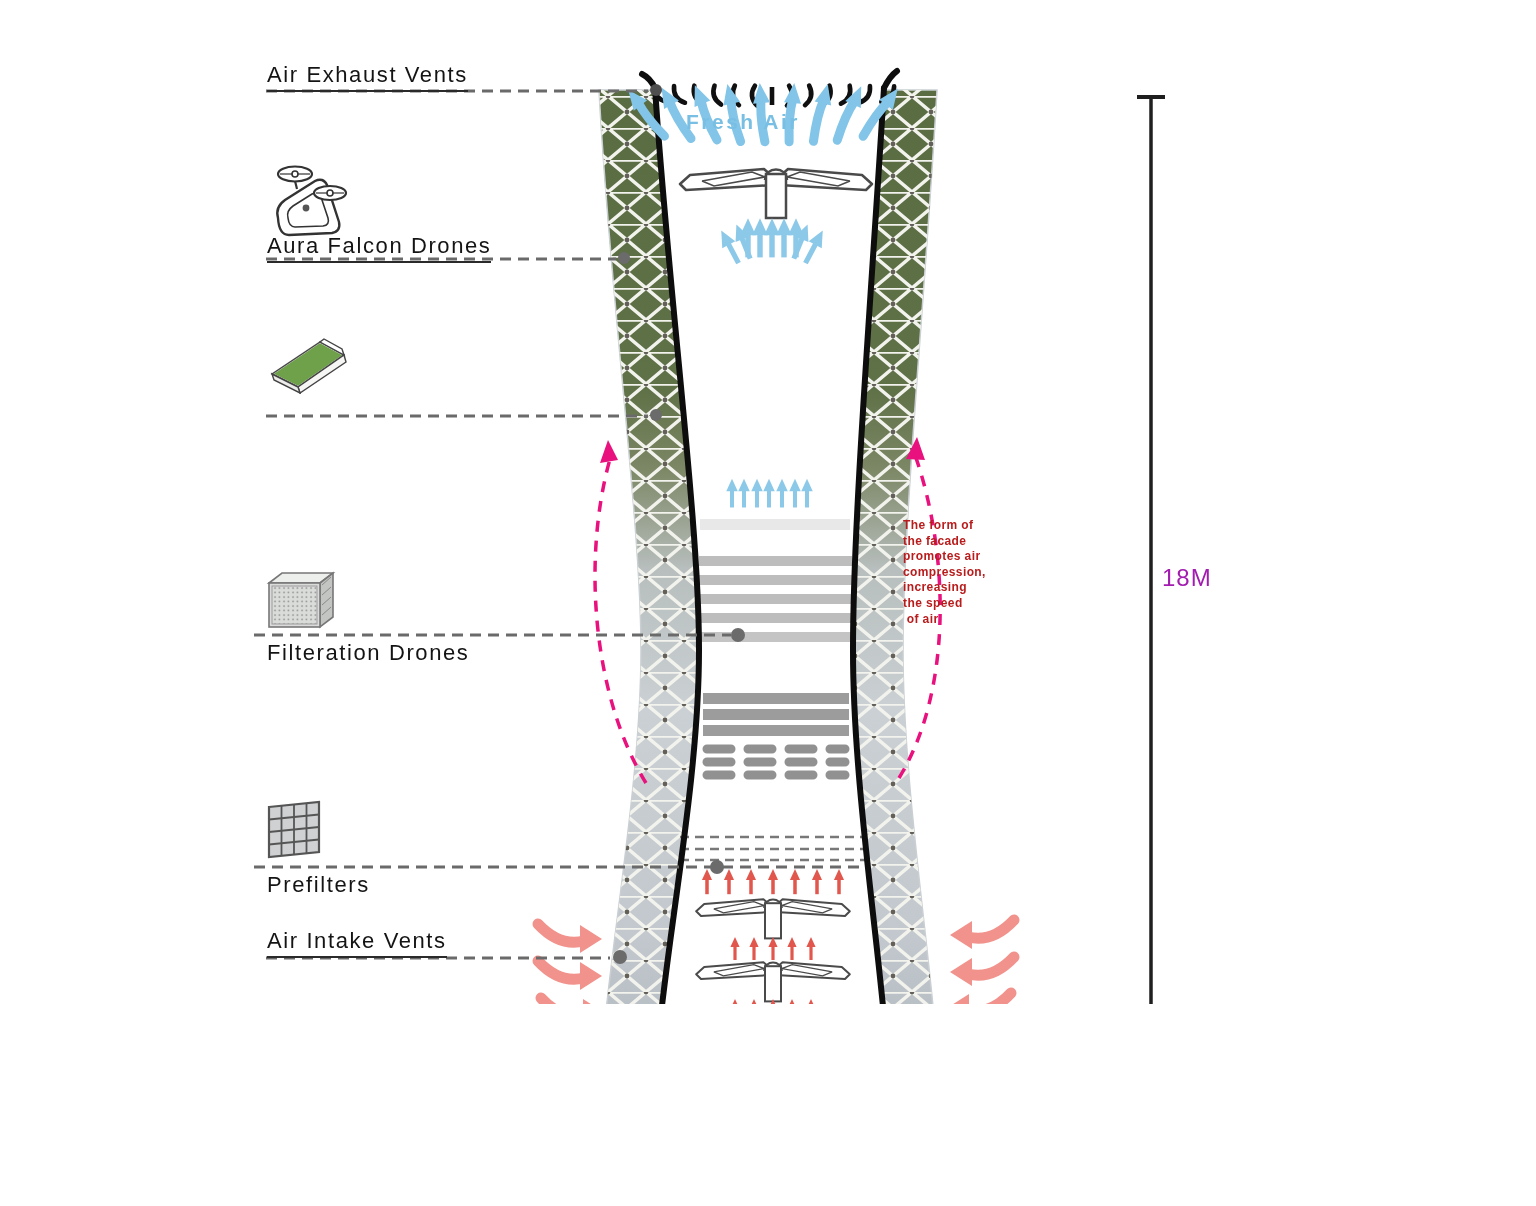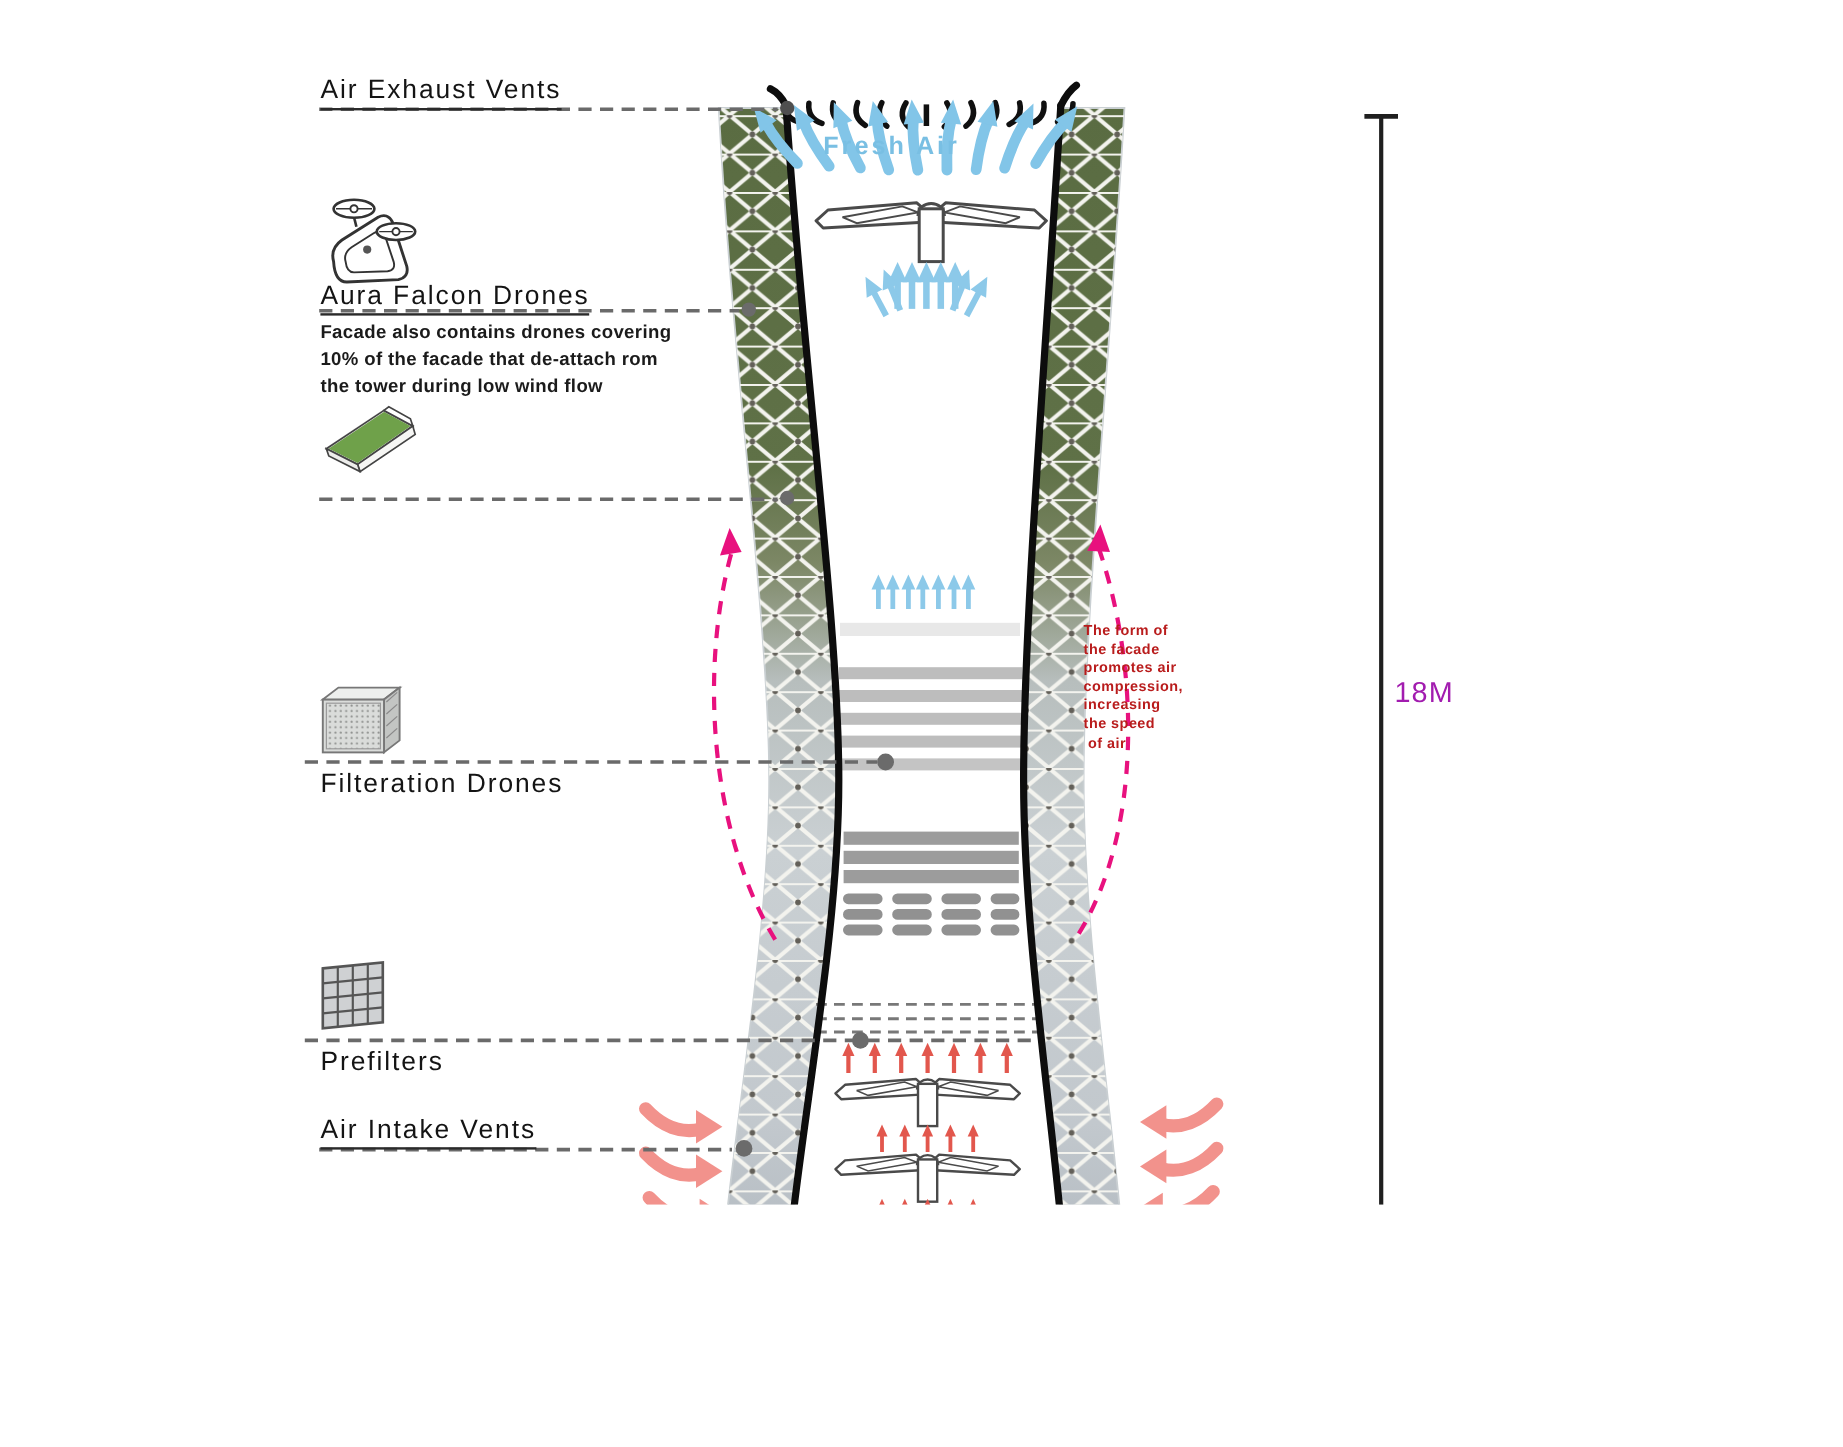--- a/index.html
+++ b/index.html
@@ -294,23 +294,20 @@
     <line x1="5" y1="34" x2="55" y2="29" stroke="#555" stroke-width="1.8"></line>
     <line x1="5" y1="46.5" x2="55" y2="41.5" stroke="#555" stroke-width="1.8"></line>
   </svg>
 
   <div class="abs" style="left:267px;top:62px">
     <span class="lbl-title ul">Air Exhaust Vents</span>
   </div>
 
   <div class="abs" style="left:267px;top:233px">
     <span class="lbl-title ul">Aura Falcon Drones</span>
-    <div class="lbl-desc" style="margin-top:4px">Facade also contains drones covering
-10% of the facade that de-attach rom
-the tower during low wind flow</div>
   </div>
 
 
   <div class="abs" style="left:267px;top:640px">
     <span class="lbl-title">Filteration Drones</span>
   </div>
 
   <div class="abs" style="left:267px;top:872px">
     <span class="lbl-title">Prefilters</span>
   </div>

